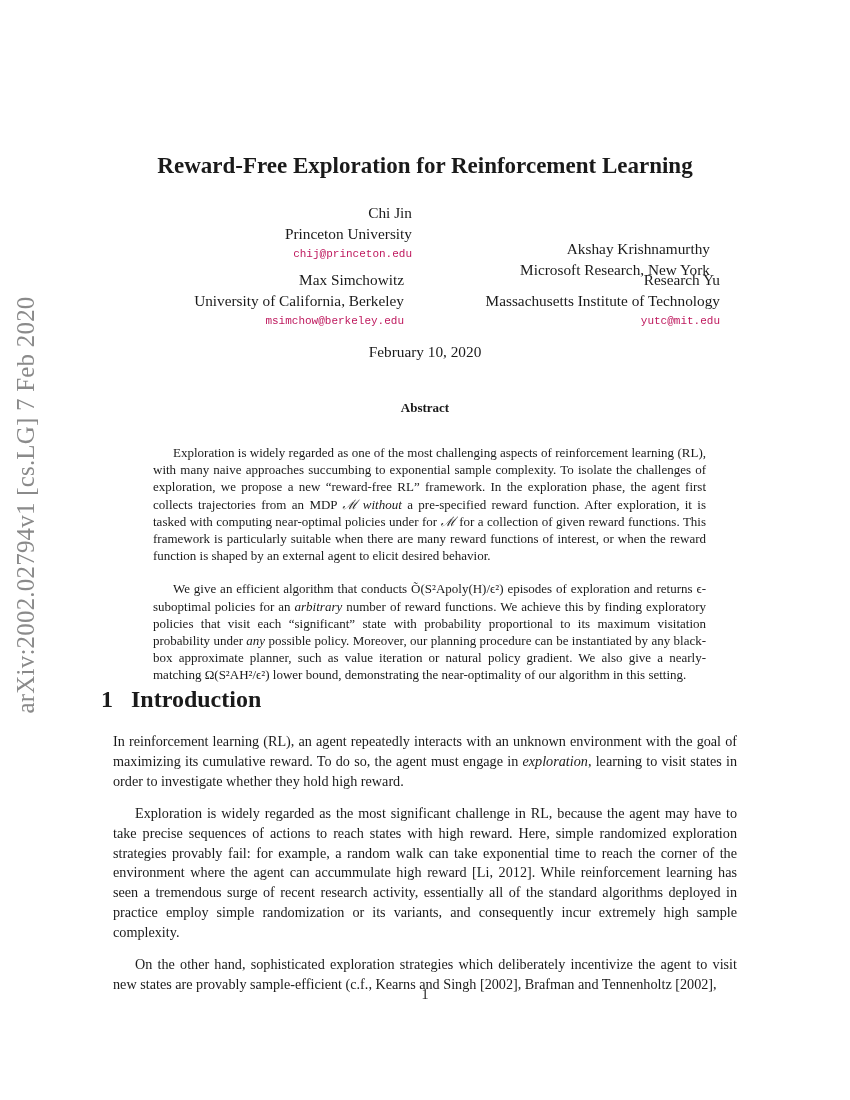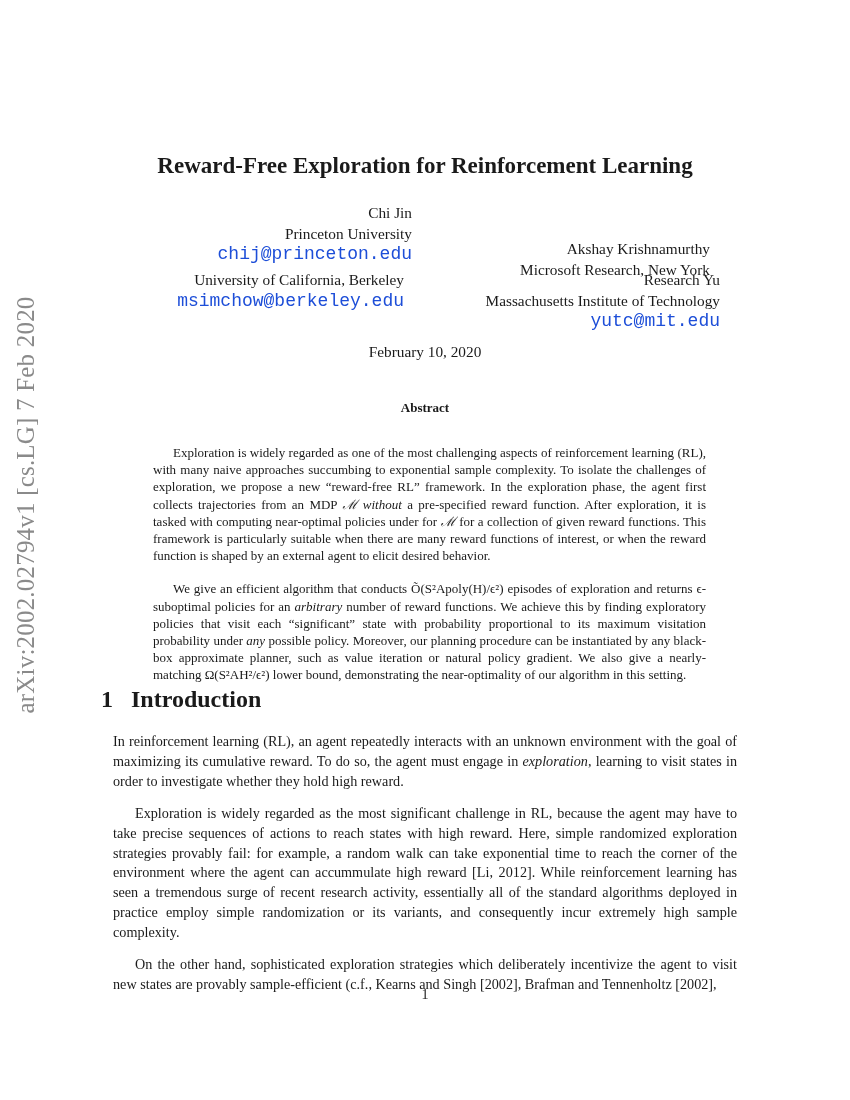--- a/index.html
+++ b/index.html
@@ -5,21 +5,21 @@
   html, body { margin: 0; padding: 0; background: #ffffff; }
   body { width: 850px; height: 1100px; position: relative; overflow: hidden;
          font-family: "Liberation Serif", "DejaVu Serif", serif; color: #1a1a1a; }
   .arxiv-stamp { position: absolute; left: 4px; top: 275px; width: 44px; height: 460px;
                  display: flex; align-items: center; justify-content: center; }
   .arxiv-stamp span { transform: rotate(-90deg); white-space: nowrap; font-size: 25px;
                       color: #8a8a8a; letter-spacing: 0.2px; display: inline-block; }
   .title { position: absolute; left: 0; width: 850px; top: 153px; text-align: center;
            font-weight: bold; font-size: 23px; }
   .author { position: absolute; text-align: right; font-size: 15.3px; line-height: 20.5px; }
-  .author .email { font-family: "Liberation Mono", "DejaVu Sans Mono", monospace; font-size: 18px; color: #1d4ed8; }
+  .author .email { font-family: "Liberation Mono", "DejaVu Sans Mono", monospace; font-size: 11px; color: #be185d; }
   .a1 { left: 180px; width: 232px; top: 203px; }
   .a2 { left: 420px; width: 290px; top: 203px; margin-top: 36px; }
   .a3 { left: 150px; width: 254px; top: 270px; }
   .a4 { left: 420px; width: 300px; top: 270px; }
   .date { position: absolute; left: 0; width: 850px; top: 343px; text-align: center; font-size: 15.3px; }
   .abstract-heading { position: absolute; left: 0; width: 850px; top: 400px; text-align: center;
                       font-weight: bold; font-size: 13px; }
   .abstract { position: absolute; left: 137px; width: 585px; top: 428px; font-size: 13px;
               line-height: 17.2px; text-align: justify; }
   .abstract p { margin: 16px; text-indent: 20px; }
@@ -44,20 +44,21 @@
 <div class="author a1">
   <div>Chi Jin</div>
   <div>Princeton University</div>
   <div class="email">chij@princeton.edu</div>
 </div>
 <div class="author a2">
   <div>Akshay Krishnamurthy</div>
   <div>Microsoft Research, New York</div>
 </div>
 <div class="author a3">
+  <div>Max Simchowitz</div>
   <div>University of California, Berkeley</div>
   <div class="email">msimchow@berkeley.edu</div>
 </div>
 <div class="author a4">
   <div>Research Yu</div>
   <div>Massachusetts Institute of Technology</div>
   <div class="email">yutc@mit.edu</div>
 </div>
 
 <div class="date">February 10, 2020</div>

